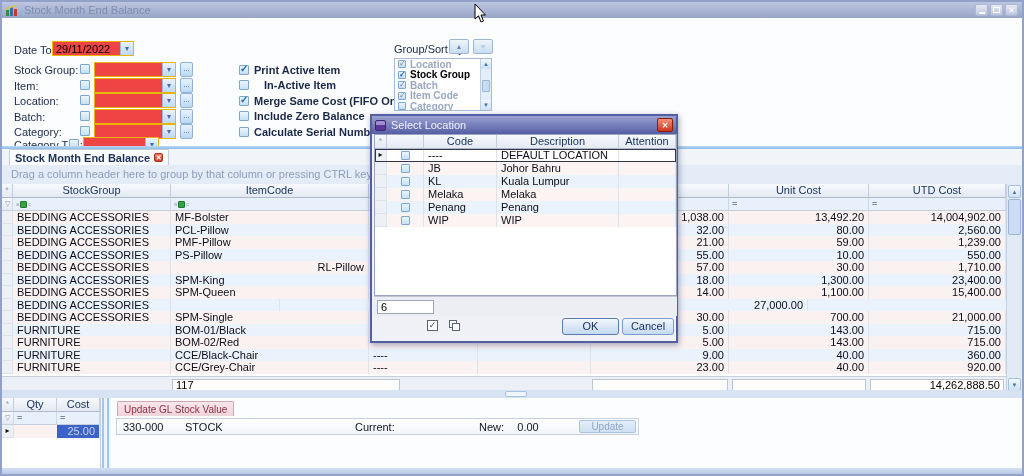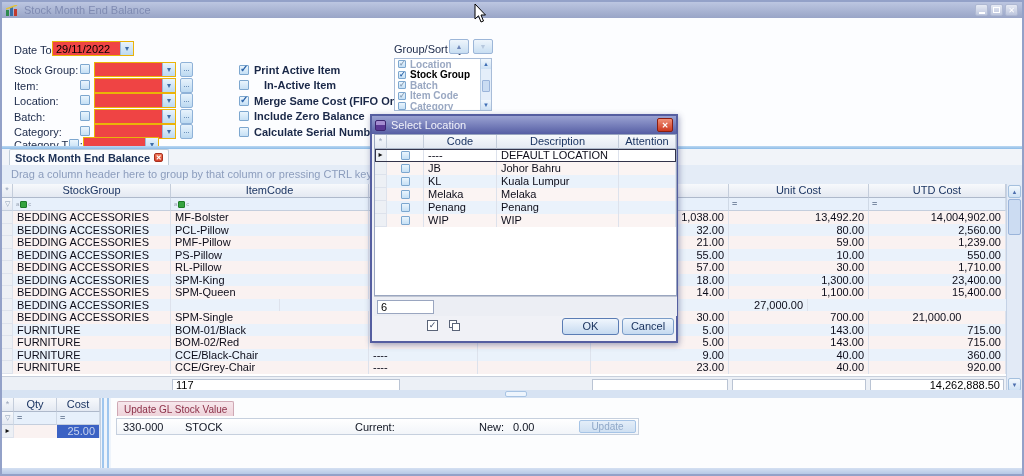--- a/index.html
+++ b/index.html
@@ -112,21 +112,21 @@
   #splitter .bar { position:absolute; top:0; bottom:0; width:2px; background:#9fc6ee; }
   
   #gl-panel { position:absolute; left:109px; top:396px; width:911px; height:70px; background:#fcfdfe; }
   #gl-tab { position:absolute; left:6px; top:3px; height:15px; padding:0 6px; background:linear-gradient(#f7e7ec,#eed3da);
       border:1px solid #cfa8b4; border-bottom:none; border-radius:2px 2px 0 0; font-size:10px; color:#8c3048;
       display:flex; align-items:center; }
   #gl-row { position:absolute; left:5px; top:20px; width:523px; height:17px; border:1px solid #c6d0de;
       background:linear-gradient(#ffffff,#f2f5f9); font-size:11px; color:#101522; }
   #gl-row span { position:absolute; top:2px; }
   #gl-code { left:6px; }  #gl-name { left:68px; }  #gl-current { left:238px; }  #gl-new { left:362px; }
-  #gl-value { left:396px; width:56px; text-align:left; }
+  #gl-value { left:383px; width:56px; text-align:center; }
   #gl-update { position:absolute; left:462px; top:1px; width:57px; height:13px;
       background:linear-gradient(#e4eef9,#cfe0f2); border:1px solid #a6c4e6; border-radius:2px;
       font-size:10px; color:#8fa8c8; text-align:center; line-height:11px; }
   #bottom-strip { position:absolute; left:0; top:466px; width:1020px; height:6px; background:linear-gradient(#d4e0f2,#b6c8e6); }
   
   #dialog { position:absolute; left:368px; top:112px; width:308px; height:229px; background:#f0f1f6;
       border:2px solid #555ea0; box-shadow:1px 2px 6px rgba(50,60,110,.45); z-index:10; }
   #dlg-title { position:absolute; left:0; top:0; width:304px; height:18px;
       background:linear-gradient(#9aa2d2,#565ea4); display:flex; align-items:center; }
   #dlg-title .t { margin-left:5px; font-size:11px; color:#f2f2fa; }
@@ -400,21 +400,21 @@
           <div class="gc" style="width: 198px;">PS-Pillow</div>
           <div class="gc" style="width: 109px;"></div>
           <div class="gc" style="width: 113px;"></div>
           <div class="gc num" style="width: 138px;">55.00</div>
           <div class="gc num" style="width: 140px;">10.00</div>
           <div class="gc num" style="width: 137px;">550.00</div>
         </div>
         <div class="grow pink">
           <div class="gc gind" style="width: 11px; padding: 0px;"></div>
           <div class="gc" style="width: 158px;">BEDDING ACCESSORIES</div>
-          <div class="gc" style="width: 198px;">RL-Pillow</div>
+          <div class="gc" style="width: 198px; text-align: right;">RL-Pillow</div>
           <div class="gc" style="width: 109px;"></div>
           <div class="gc" style="width: 113px;"></div>
           <div class="gc num" style="width: 138px;">57.00</div>
           <div class="gc num" style="width: 140px;">30.00</div>
           <div class="gc num" style="width: 137px;">1,710.00</div>
         </div>
         <div class="grow blue">
           <div class="gc gind" style="width: 11px; padding: 0px;"></div>
           <div class="gc" style="width: 158px;">BEDDING ACCESSORIES</div>
           <div class="gc" style="width: 198px;">SPM-King</div>
@@ -444,21 +444,21 @@
           <div class="gc num" style="width: 137px;">27,000.00</div>
         </div>
         <div class="grow pink">
           <div class="gc gind" style="width: 11px; padding: 0px;"></div>
           <div class="gc" style="width: 158px;">BEDDING ACCESSORIES</div>
           <div class="gc" style="width: 198px;">SPM-Single</div>
           <div class="gc" style="width: 109px;"></div>
           <div class="gc" style="width: 113px;"></div>
           <div class="gc num" style="width: 138px;">30.00</div>
           <div class="gc num" style="width: 140px;">700.00</div>
-          <div class="gc num" style="width: 137px; text-align: center;">21,000.00</div>
+          <div class="gc num" style="width: 137px;">21,000.00</div>
         </div>
         <div class="grow blue">
           <div class="gc gind" style="width: 11px; padding: 0px;"></div>
           <div class="gc" style="width: 158px;">FURNITURE</div>
           <div class="gc" style="width: 198px;">BOM-01/Black</div>
           <div class="gc" style="width: 109px;"></div>
           <div class="gc" style="width: 113px;"></div>
           <div class="gc num" style="width: 138px;">5.00</div>
           <div class="gc num" style="width: 140px;">143.00</div>
           <div class="gc num" style="width: 137px;">715.00</div>

